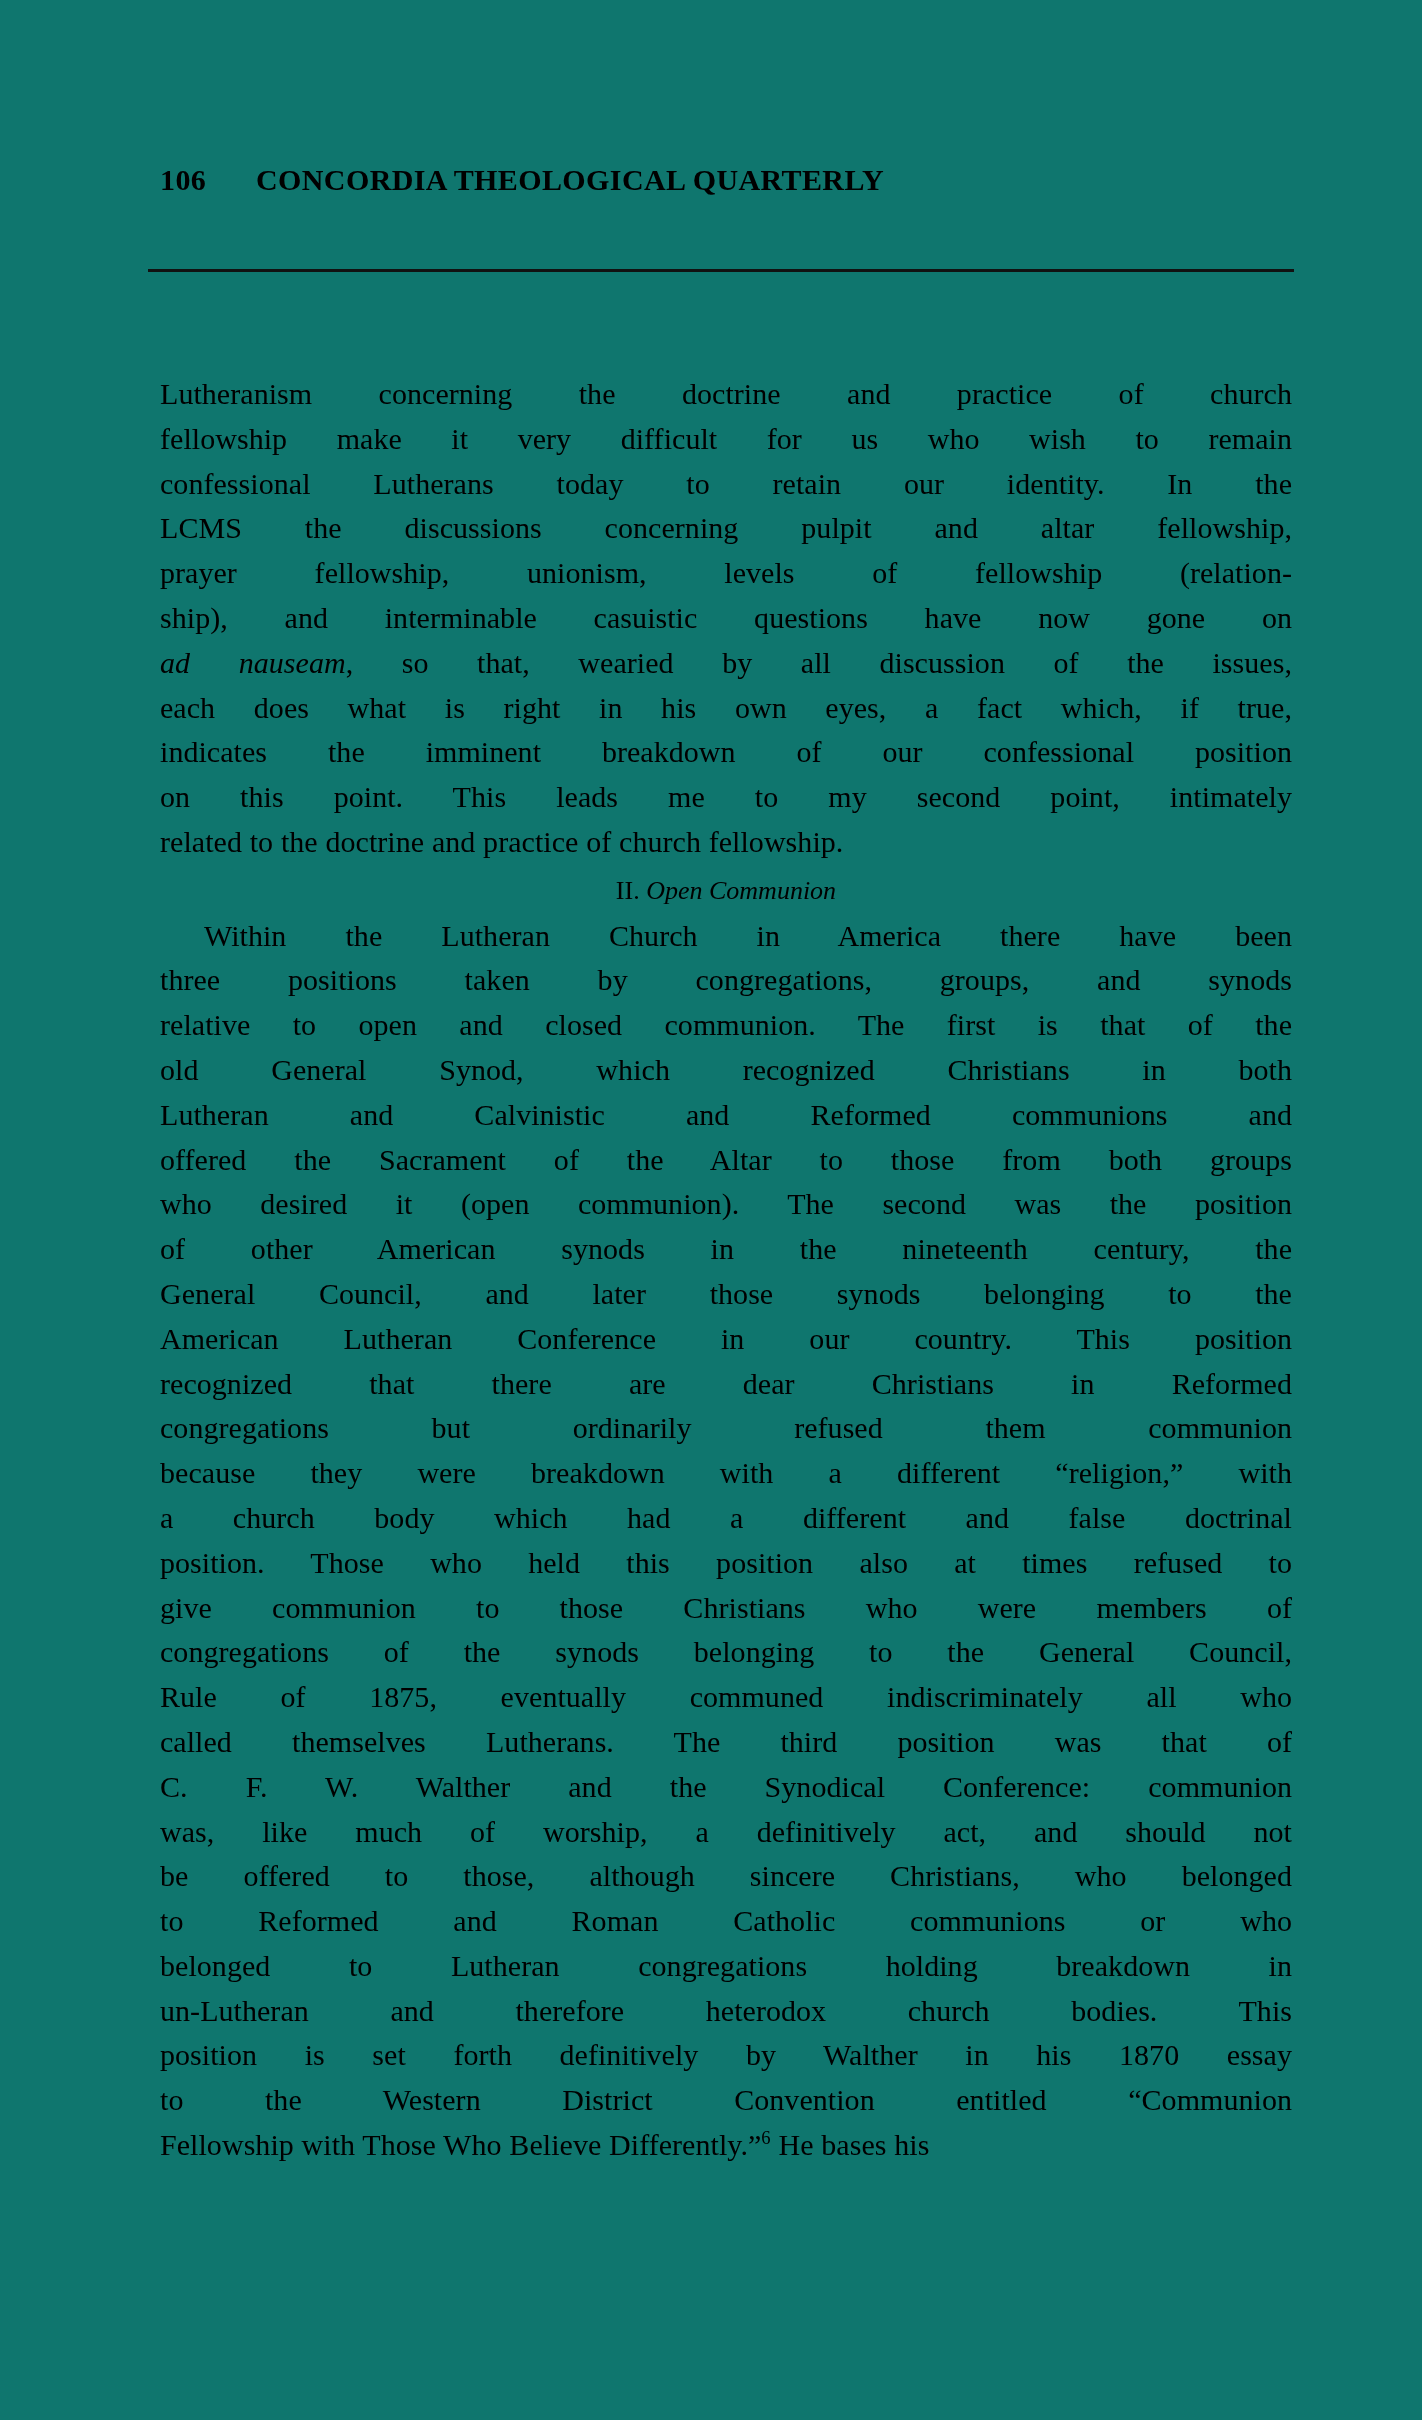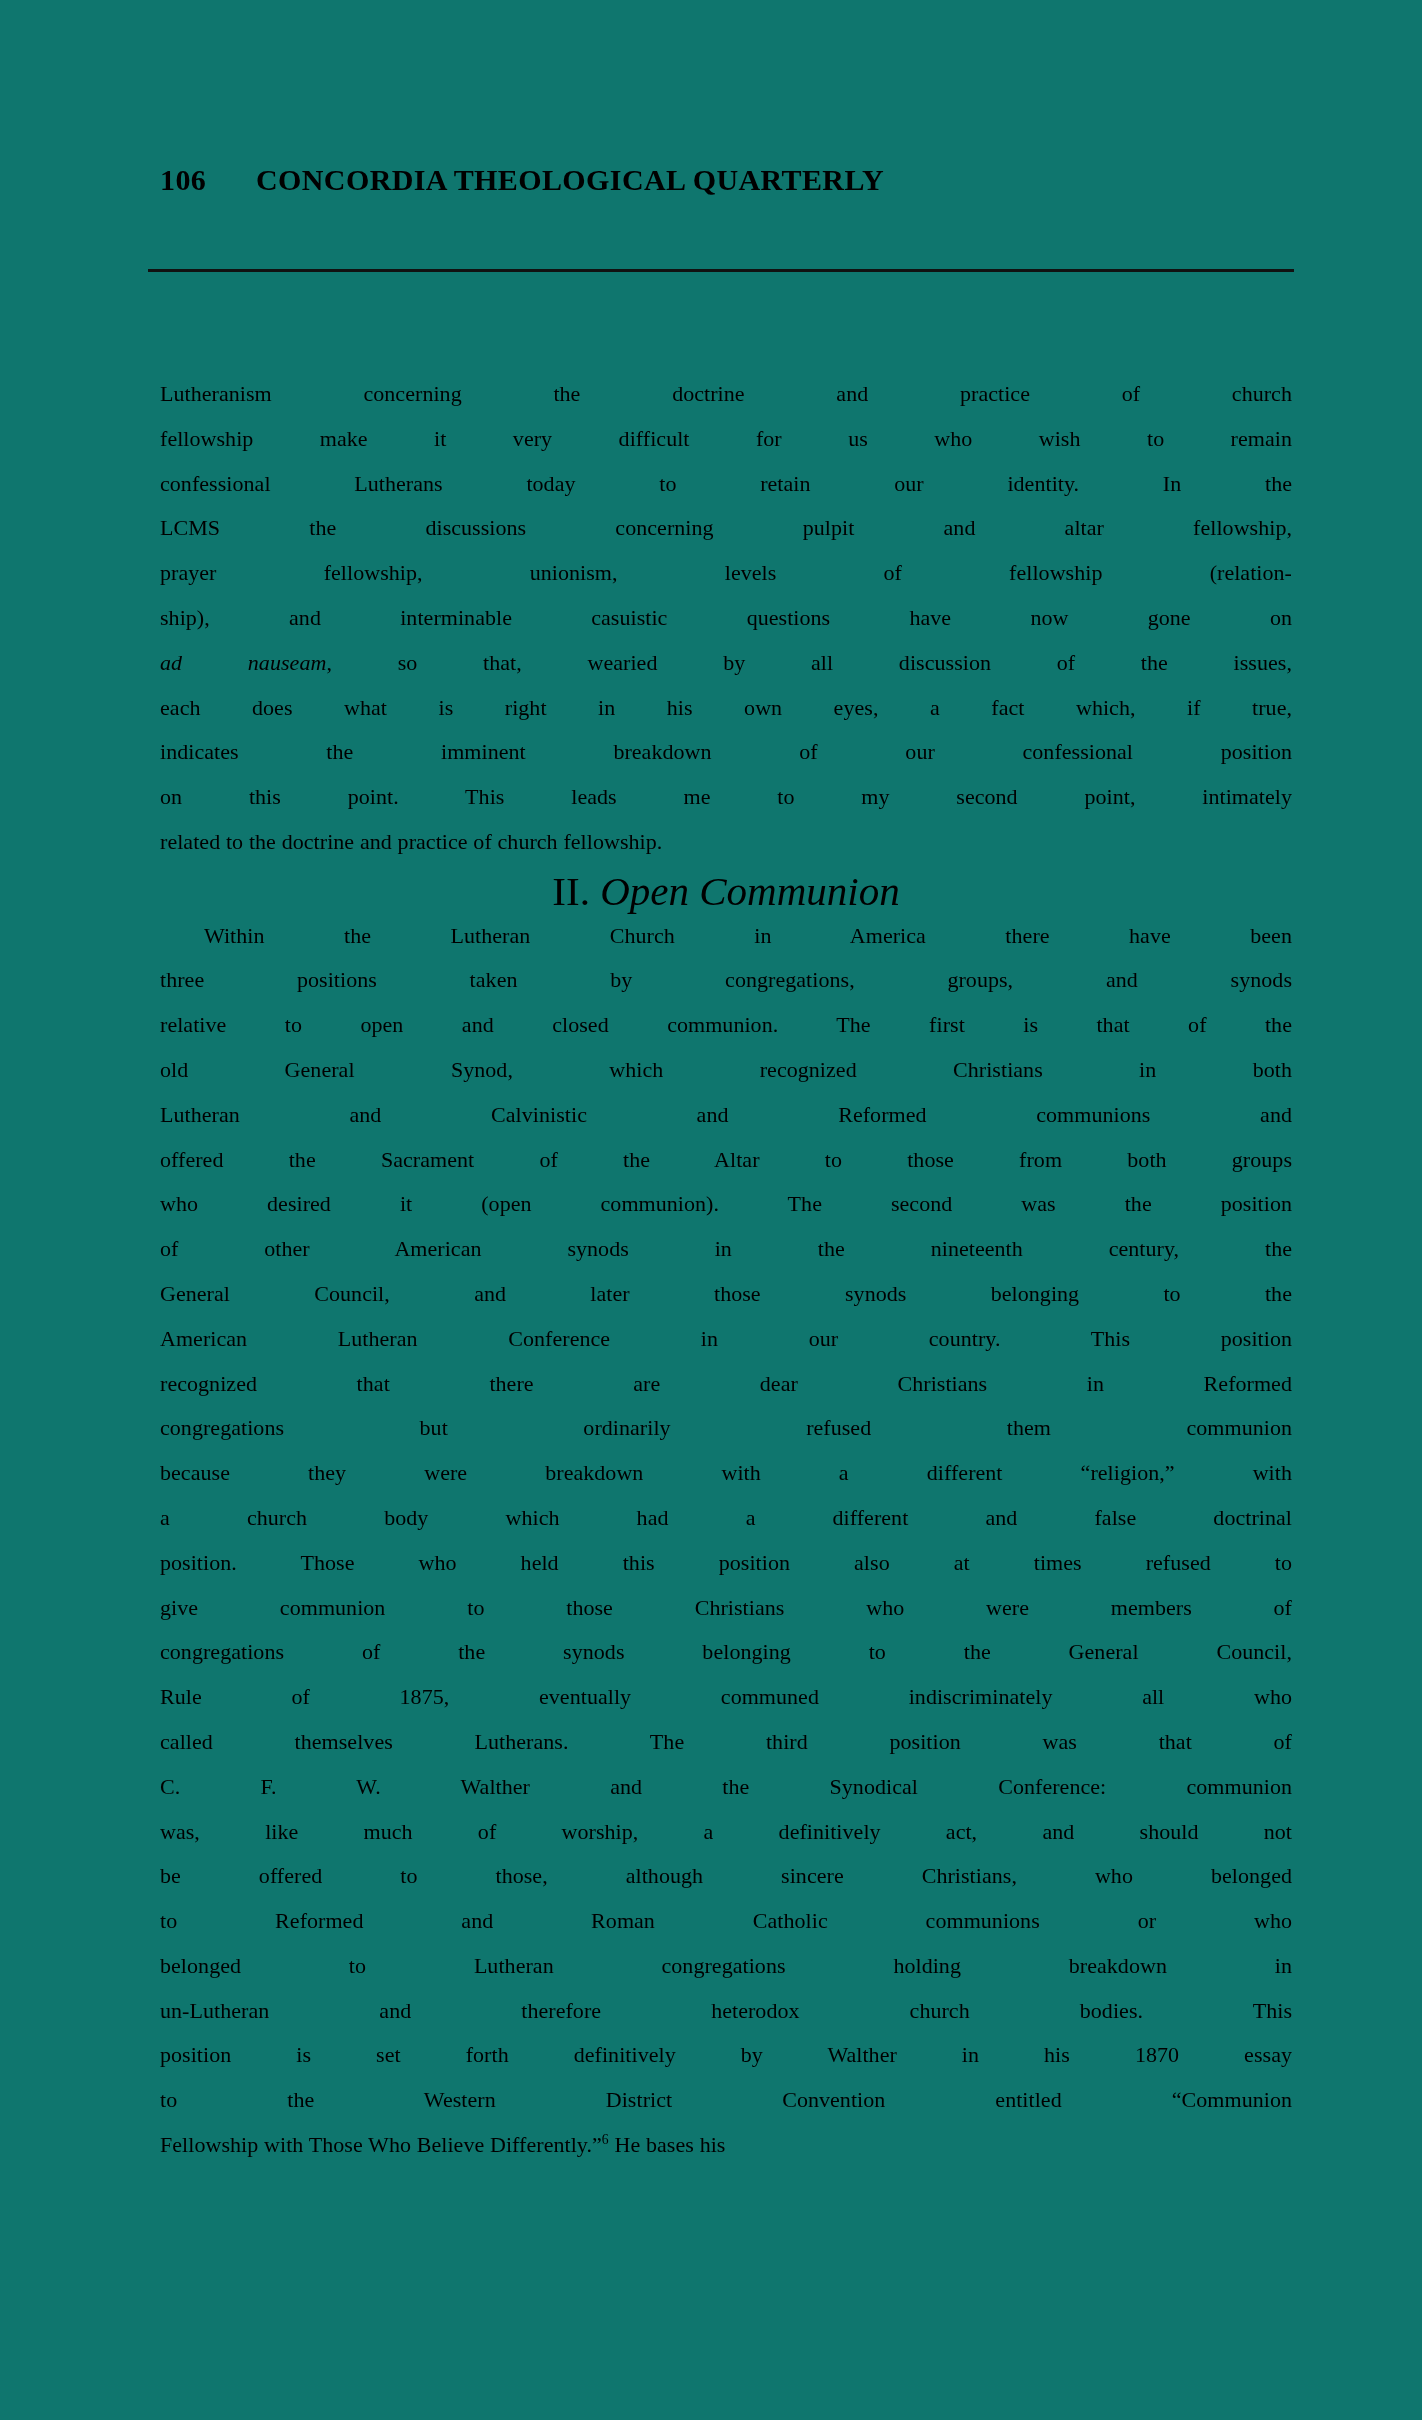--- a/index.html
+++ b/index.html
@@ -57,33 +57,33 @@
   
   .body-block {
     position: absolute;
     left: 160px;
     top: 372px;
     width: 1132px;
   }
 
   .para {
     margin: 0;
-    font-size: 22px;
+    font-size: 30px;
     line-height: 44.8px;
     text-align: justify;
     text-align-last: left;
     letter-spacing: 0.05px;
     word-spacing: 0.2px;
     -webkit-hyphens: none;
     hyphens: none;
   }
 
   .section-head {
     margin: 4px 0 0 0;
-    font-size: 41px;
+    font-size: 26px;
     line-height: 44.8px;
     text-align: center;
   }
   .section-head .sec-num { font-style: normal; }
   .section-head .sec-title { font-style: italic; }
 
   .ital { font-style: italic; }
 
   sup.fn {
     font-size: 0.62em;

